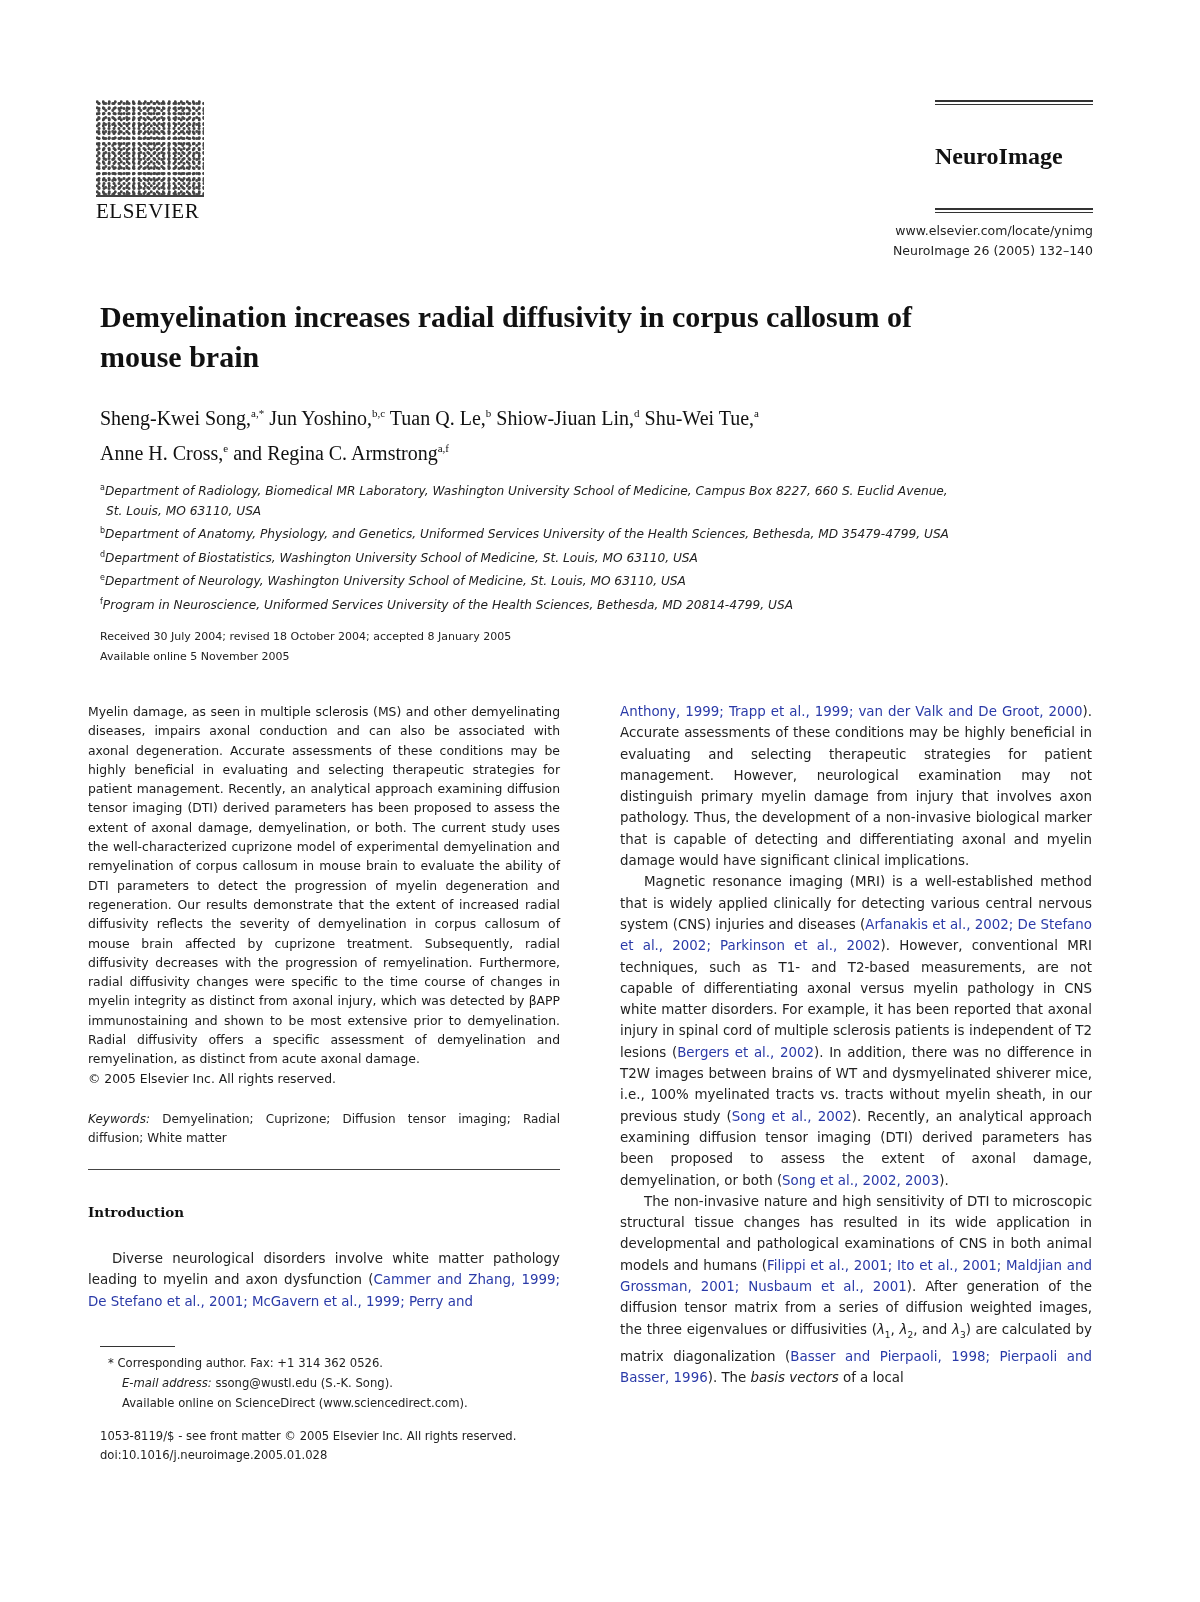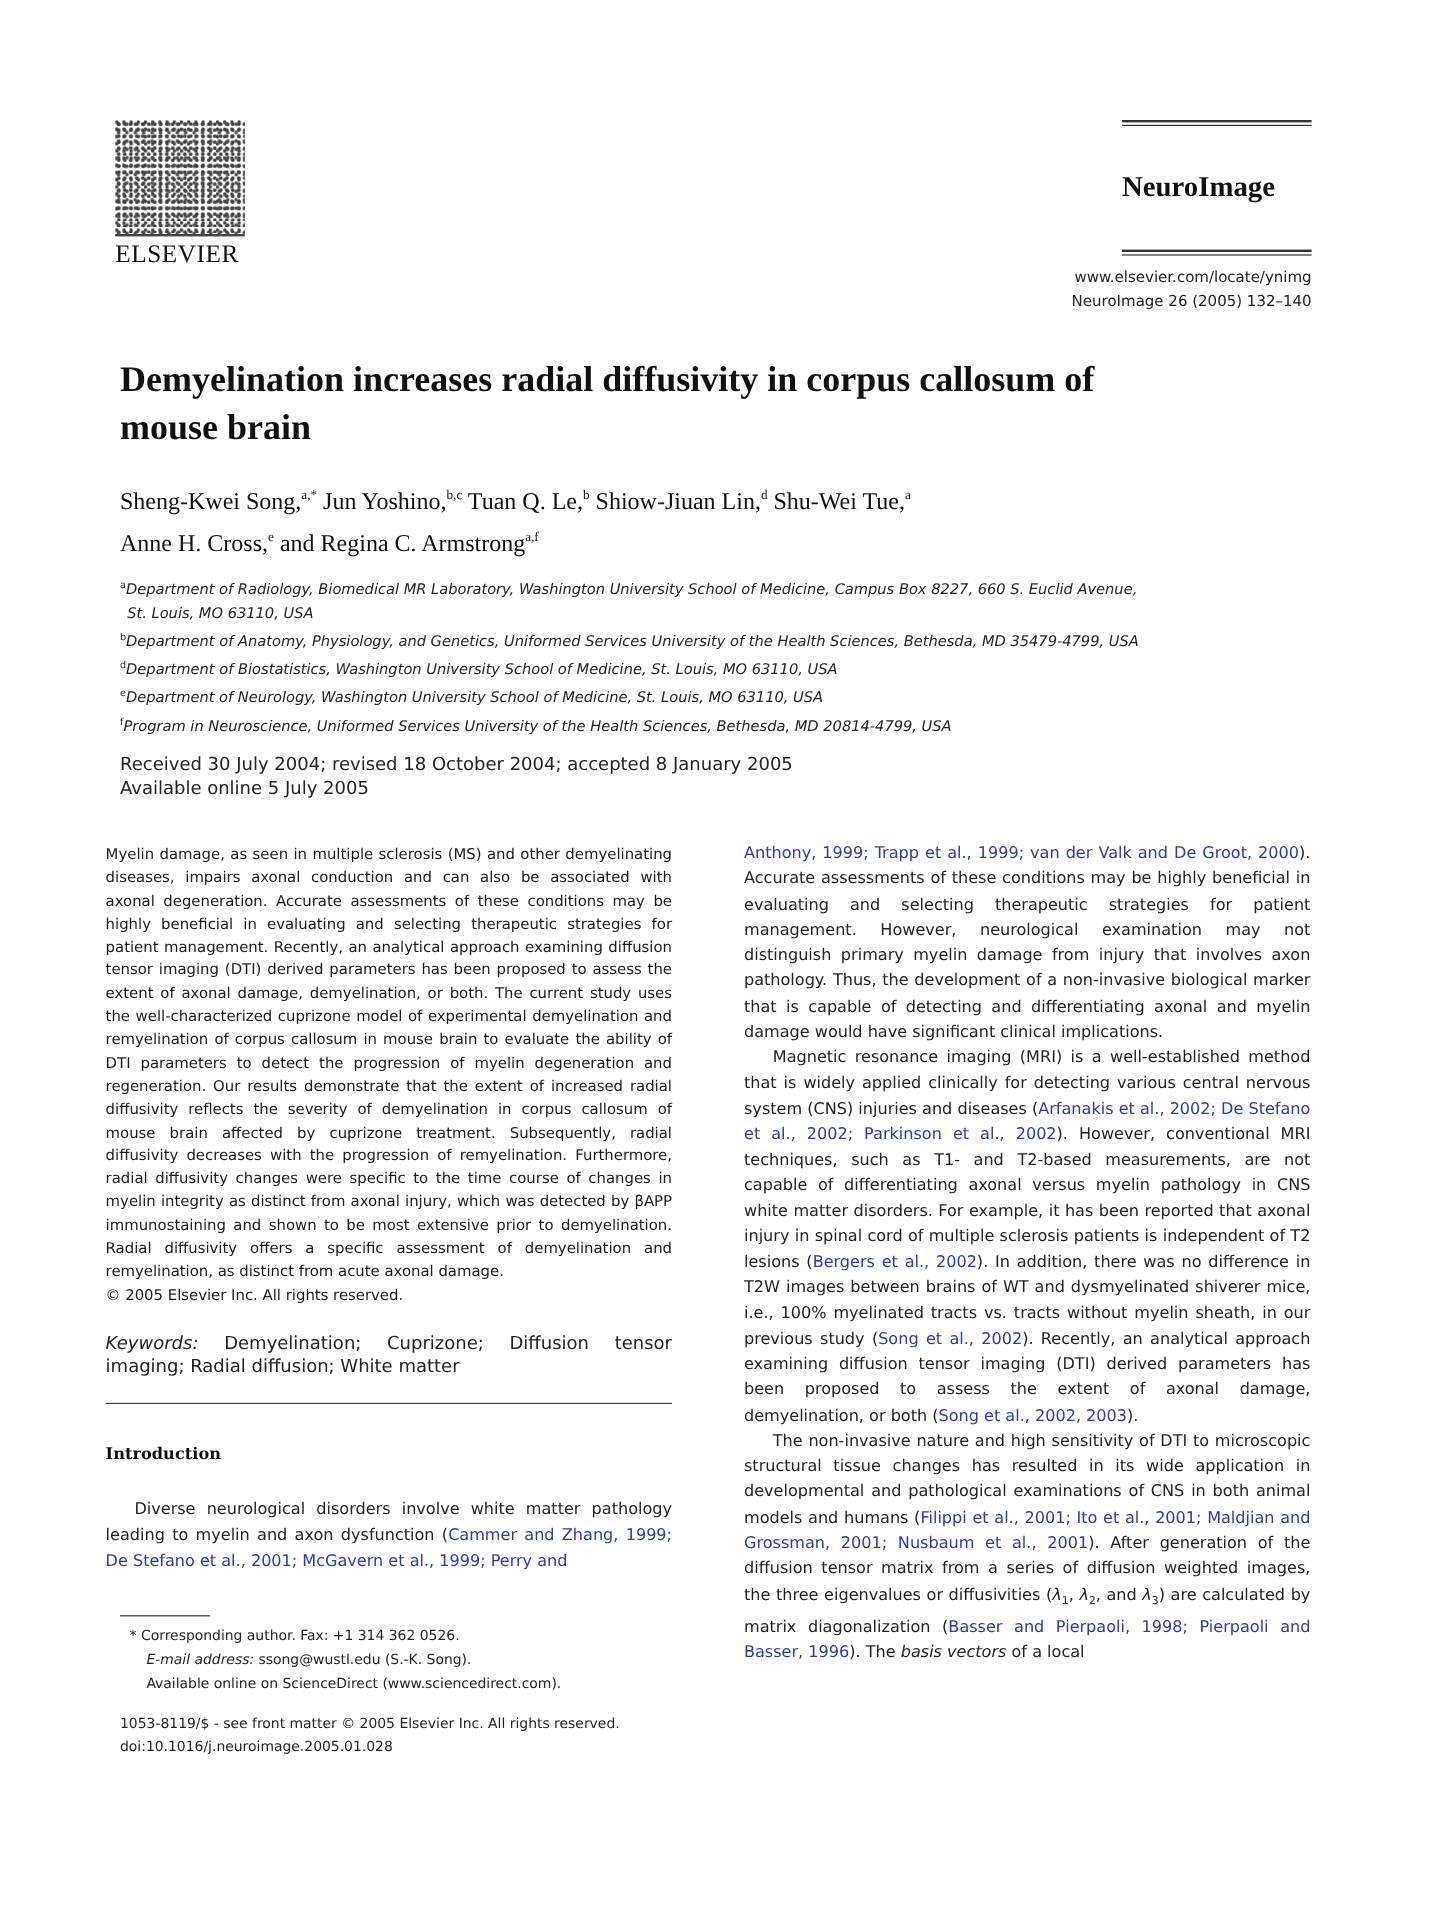--- a/index.html
+++ b/index.html
@@ -50,34 +50,34 @@
 
   .affils {
     left: 100px; top: 478px; width: 1000px;
     font-family: "DejaVu Sans", sans-serif; font-style: italic; font-size: 12.2px; line-height: 19.6px; color: #222;
   }
   .affils .aff sup { font-size: 8px; font-style: normal; vertical-align: 5px; }
   .affils .aff .cont { padding-left: 6px; }
 
   .dates {
     left: 100px; top: 627px;
-    font-family: "DejaVu Sans", sans-serif; font-size: 15px; line-height: 20px; color: #222;
+    font-family: "DejaVu Sans", sans-serif; font-size: 11px; line-height: 20px; color: #222;
   }
 
   
   .col-left { left: 88px; top: 702px; width: 472px; }
   .col-right { left: 620px; top: 701px; width: 472px; }
 
   .abstract {
     font-family: "DejaVu Sans", sans-serif; font-size: 12.4px; line-height: 19.3px;
     text-align: justify; color: #1a1a1a; font-weight: 500;
   }
   .keywords {
     margin-top: 22px;
-    font-family: "DejaVu Sans", sans-serif; font-size: 15px; line-height: 19.5px;
+    font-family: "DejaVu Sans", sans-serif; font-size: 12px; line-height: 19.5px;
     text-align: justify; color: #222;
   }
   .keywords .kw-label { font-style: italic; }
   .rule { border-top: 1.5px solid #444; margin-top: 20px; }
   .section-head {
     margin-top: 34px;
     font-family: "DejaVu Serif", serif; font-weight: bold; font-size: 13.5px; color: #111;
   }
   .body-text {
     font-family: "DejaVu Sans", sans-serif; font-size: 13.4px; line-height: 21.3px;
@@ -153,21 +153,21 @@
   <div class="aff">
     <sup>e</sup><span>Department of Neurology, Washington University School of Medicine, St. Louis, MO 63110, USA</span>
   </div>
   <div class="aff">
     <sup>f</sup><span>Program in Neuroscience, Uniformed Services University of the Health Sciences, Bethesda, MD 20814-4799, USA</span>
   </div>
 </div>
 
 <div class="abs dates">
   <div>Received 30 July 2004; revised 18 October 2004; accepted 8 January 2005</div>
-  <div>Available online 5 July 2005</div>
+  <div>Available online 5 November 2005</div>
 </div>
 
 <div class="abs col-left">
   <div class="abstract">
     <span>Myelin damage, as seen in multiple sclerosis (MS) and other demyelinating diseases, impairs axonal conduction and can also be associated with axonal degeneration. Accurate assessments of these conditions may be highly beneficial in evaluating and selecting therapeutic strategies for patient management. Recently, an analytical approach examining diffusion tensor imaging (DTI) derived parameters has been proposed to assess the extent of axonal damage, demyelination, or both. The current study uses the well-characterized cuprizone model of experimental demyelination and remyelination of corpus callosum in mouse brain to evaluate the ability of DTI parameters to detect the progression of myelin degeneration and regeneration. Our results demonstrate that the extent of increased radial diffusivity reflects the severity of demyelination in corpus callosum of mouse brain affected by cuprizone treatment. Subsequently, radial diffusivity decreases with the progression of remyelination. Furthermore, radial diffusivity changes were specific to the time course of changes in myelin integrity as distinct from axonal injury, which was detected by βAPP immunostaining and shown to be most extensive prior to demyelination. Radial diffusivity offers a specific assessment of demyelination and remyelination, as distinct from acute axonal damage.</span>
     <div>© 2005 Elsevier Inc. All rights reserved.</div>
   </div>
   <div class="keywords">
     <span class="kw-label">Keywords:</span>
     <span>Demyelination; Cuprizone; Diffusion tensor imaging; Radial diffusion; White matter</span>

